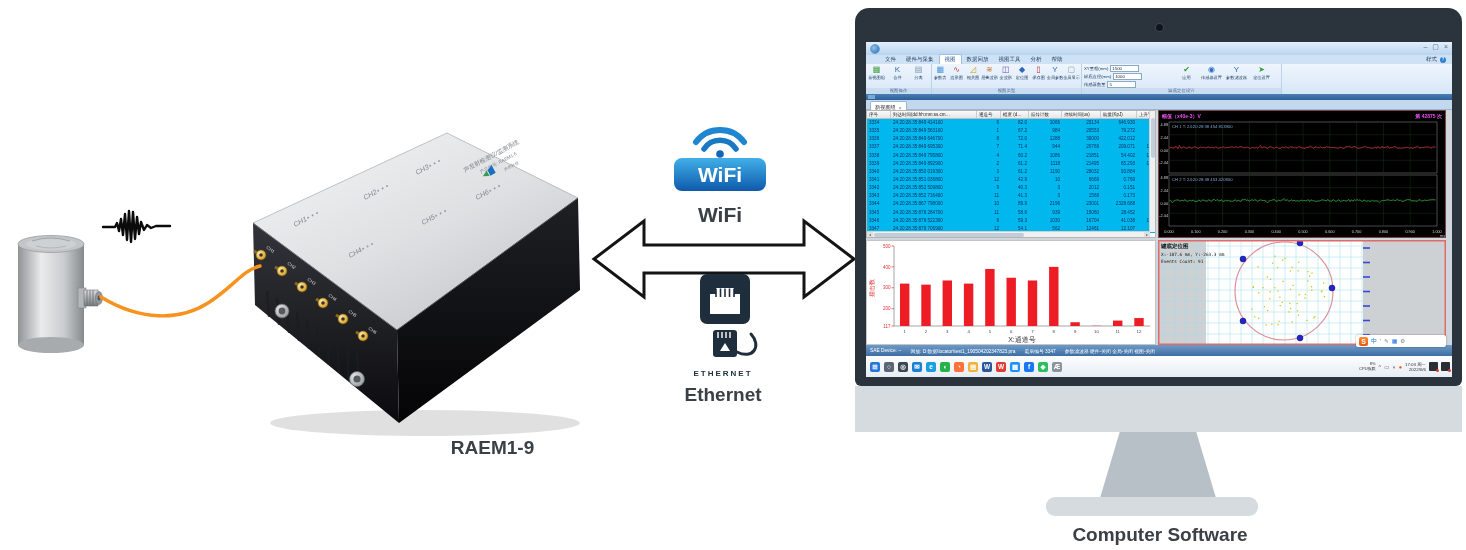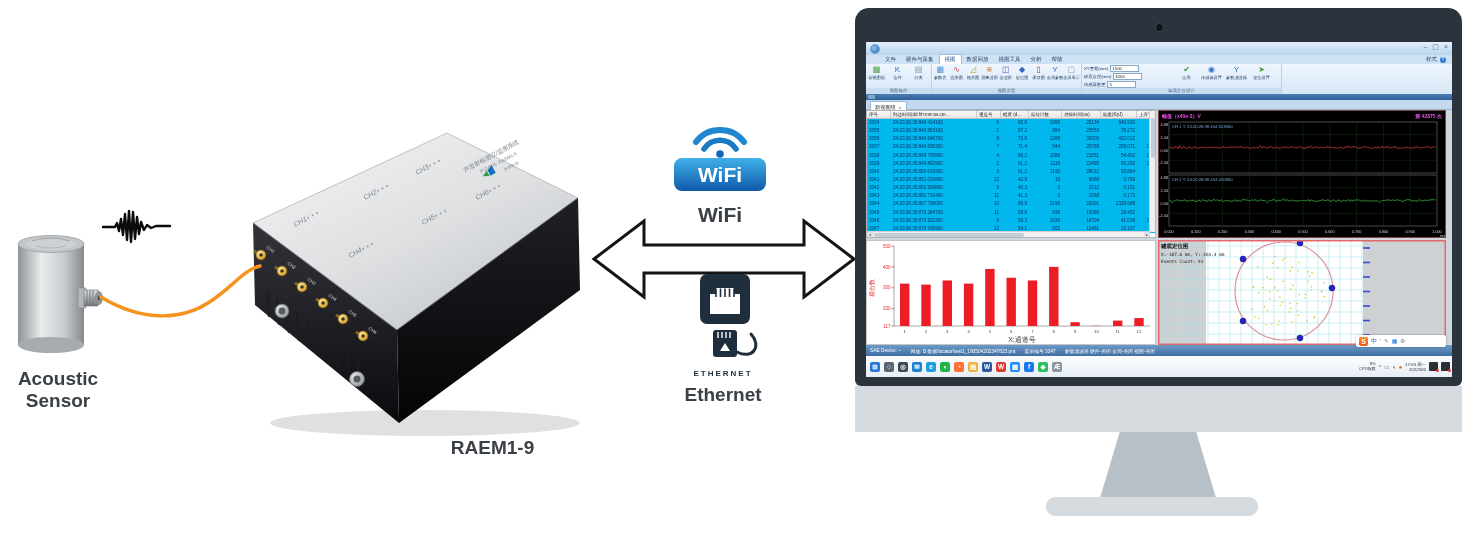--- a/index.html
+++ b/index.html
@@ -100,24 +100,20 @@
     <path d="M24,18 q15,4 30,0" stroke="#9ea2a5" stroke-width="0.6" fill="none"></path>
     <rect x="66" y="60" width="8" height="20" fill="#b4b7ba" stroke="#84888b" stroke-width="0.6"></rect>
     <rect x="72" y="62" width="14" height="16" fill="url(#bncg)" stroke="#6e7276" stroke-width="0.6"></rect>
     <line x1="75" y1="62" x2="75" y2="78" stroke="#6b6f73" stroke-width="0.8"></line>
     <line x1="78" y1="62" x2="78" y2="78" stroke="#6b6f73" stroke-width="0.8"></line>
     <line x1="81" y1="62" x2="81" y2="78" stroke="#6b6f73" stroke-width="0.8"></line>
     <ellipse cx="87" cy="70" rx="3.5" ry="6.5" fill="#93979a" stroke="#6e7276" stroke-width="0.6"></ellipse>
     <ellipse cx="87" cy="70" rx="1.4" ry="2.6" fill="#4f5356"></ellipse>
   </svg>
 
-  <div class="dlabel" style="left:0px;top:368px;width:116px;font-size:19px;">
-    <div>Acoustic</div>
-    <div>Sensor</div>
-  </div>
 
   <svg class="abs" style="left:0;top:0;z-index:5;pointer-events:none;" width="1466" height="550" viewBox="0 0 1466 550">
     <path d="M103,227 h12 l2,-4 2,8 2,-12 2,16 2,-21 2,26 2,-29 2,31 2,-30 2,27 2,-22 2,17 2,-12 3,8 3,-5 4,3 5,-2 h14" fill="none" stroke="#0b0b0b" stroke-width="2.4" stroke-linecap="round" stroke-linejoin="round"></path>
     <path d="M101,297 C140,321 180,321 208,303 C232,288 243,270 260,266" fill="none" stroke="#f6921e" stroke-width="3.4" stroke-linecap="round"></path>
   </svg>
 
   <svg class="abs" style="left:245px;top:105px;" width="340" height="335" viewBox="0 0 340 335">
     <defs>
       <linearGradient id="topg" x1="0" y1="0" x2="0.8" y2="1">
         <stop offset="0" stop-color="#f4f5f6"></stop>
@@ -817,13 +813,14 @@
     <div class="sogou">
       <span class="sg-s">S</span>
       <span class="sg-i">中</span>
       <span class="sg-g">'</span>
       <span class="sg-g">✎</span>
       <span class="sg-i">▦</span>
       <span class="sg-g">⚙</span>
     </div>
   </div>
 
+  <div class="dlabel" style="left:1040px;top:524px;width:240px;font-size:19px;">Computer Software</div>
 </div>
 
 </body></html>

